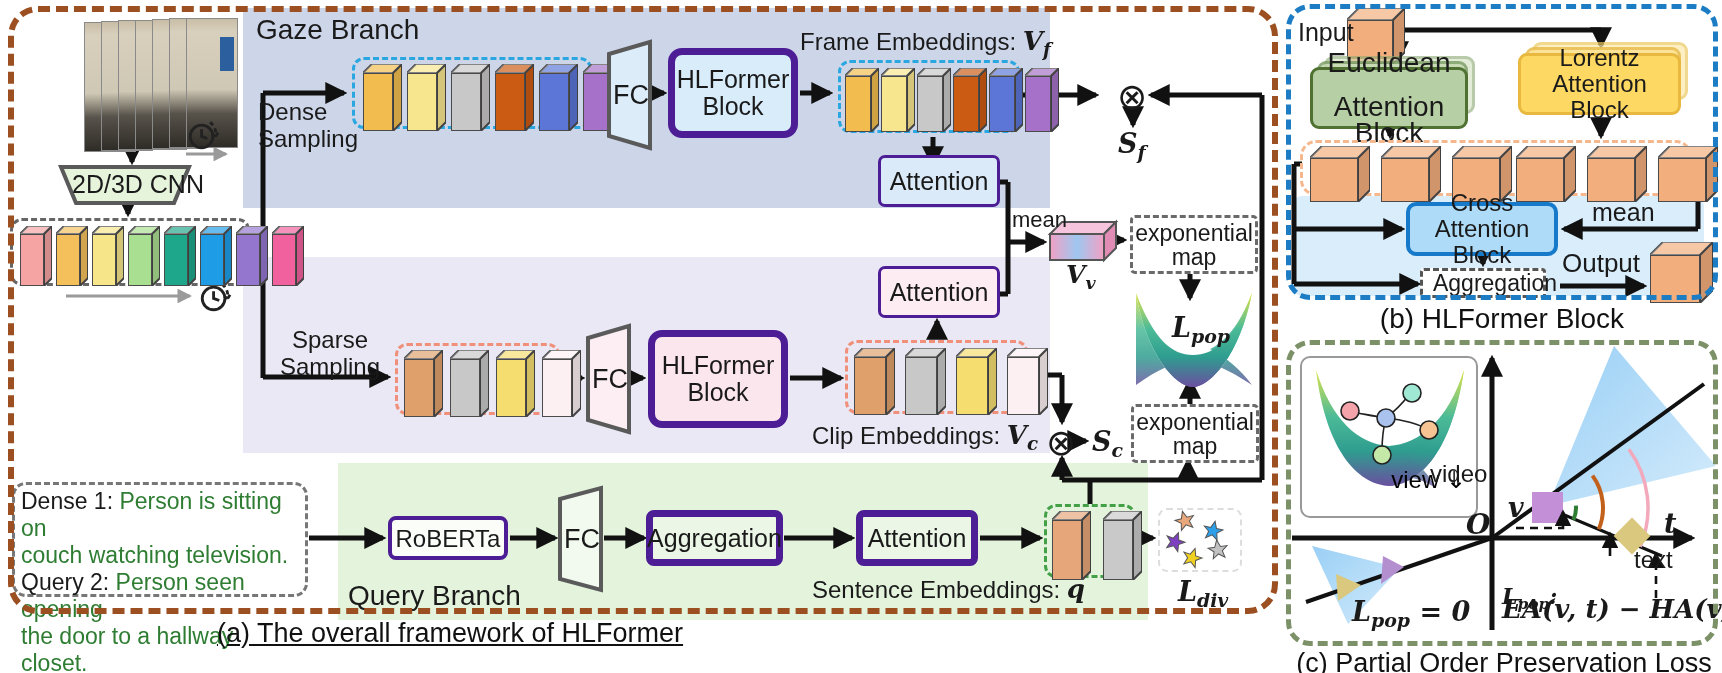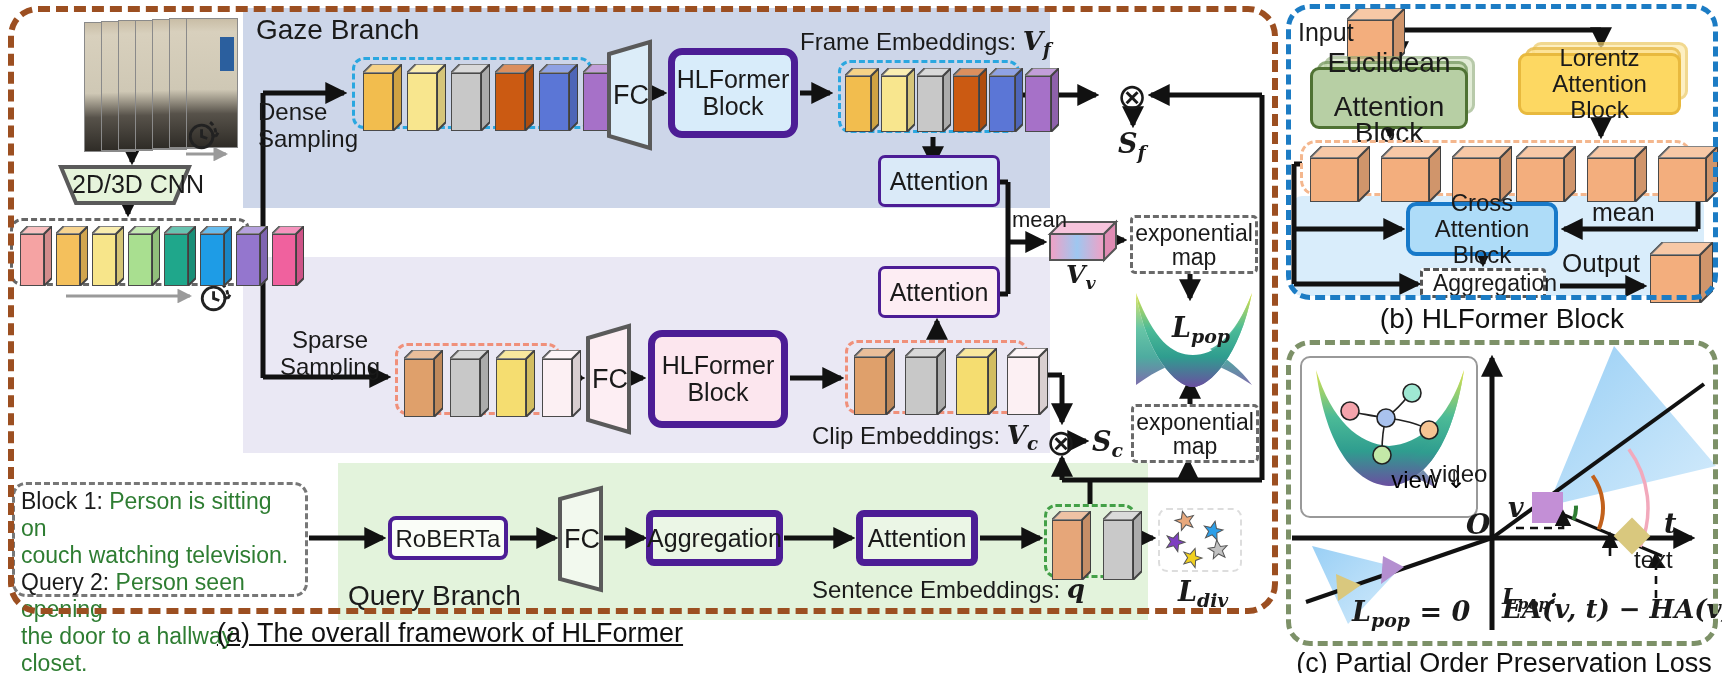--- a/index.html
+++ b/index.html
@@ -469,21 +469,21 @@
   <div class="lbl math" style="left:1172px;top:312px;font-size:27px;">
     <span>L</span><sub>pop</sub>
   </div>
   <div class="expmap" style="left:1131px;top:404px;width:122px;height:53px;">
     <span>exponential</span>
     <span>map</span>
   </div>
 
   <div class="dash" style="left:12px;top:482px;width:296px;height:115px;border-color:#777;border-width:3.5px;border-radius:14px;align-items:flex-start;justify-content:flex-start;">
     <div style="padding:3px 6px;font-size:23px;line-height:27px;">
-      <span>Block 1:</span><span class="qgreen"> Person is sitting on</span><br>
+      <span>Dense 1:</span><span class="qgreen"> Person is sitting on</span><br>
       <span class="qgreen">couch watching television.</span><br>
       <span>Query 2:</span><span class="qgreen"> Person seen opening</span><br>
       <span class="qgreen">the door to a hallway closet.</span>
     </div>
   </div>
   <div class="lbl title" style="left:348px;top:580px;">Query Branch</div>
   <div class="box" style="left:388px;top:516px;width:120px;height:44px;background:#fafdf8;border-width:4px;border-radius:8px;font-size:24px;">
     <span>RoBERTa</span>
   </div>
   <div class="abs z3" style="left:555px;top:484px;width:50px;height:110px;">

